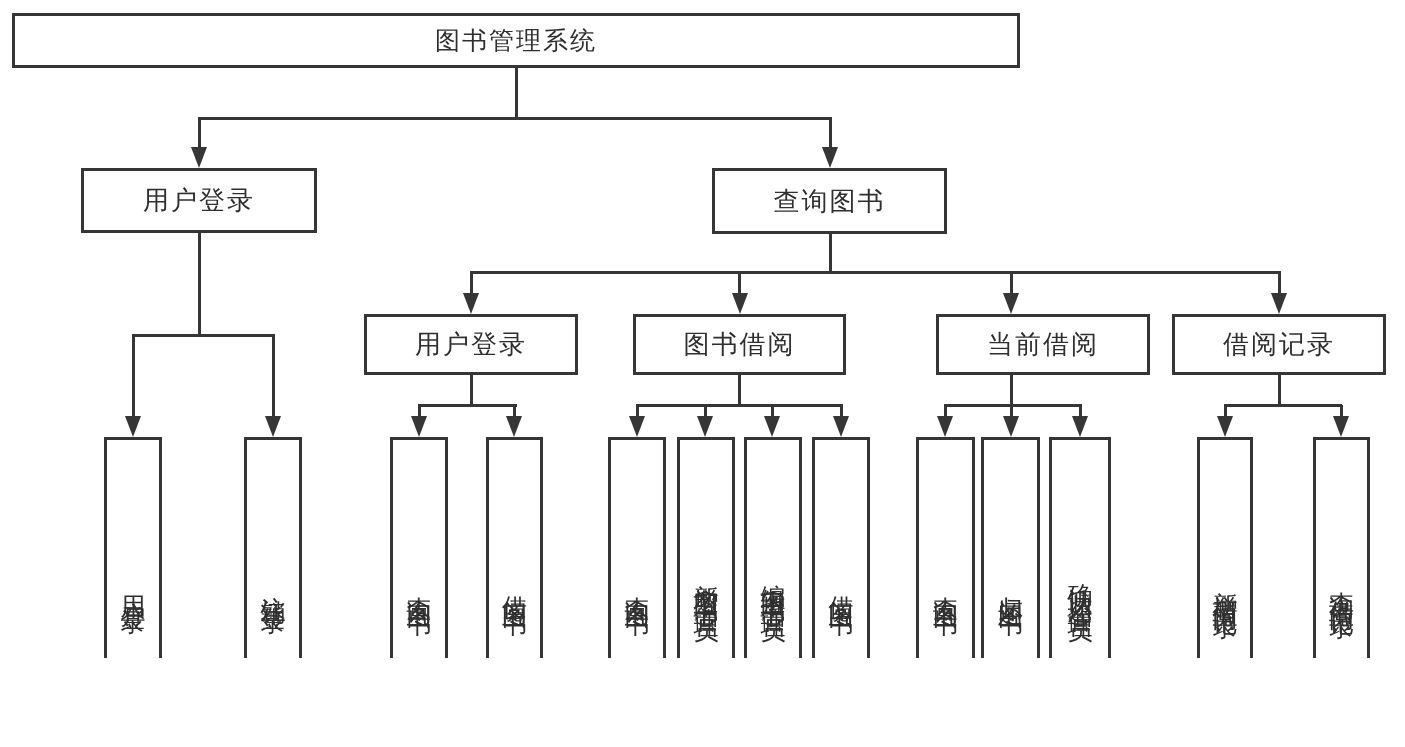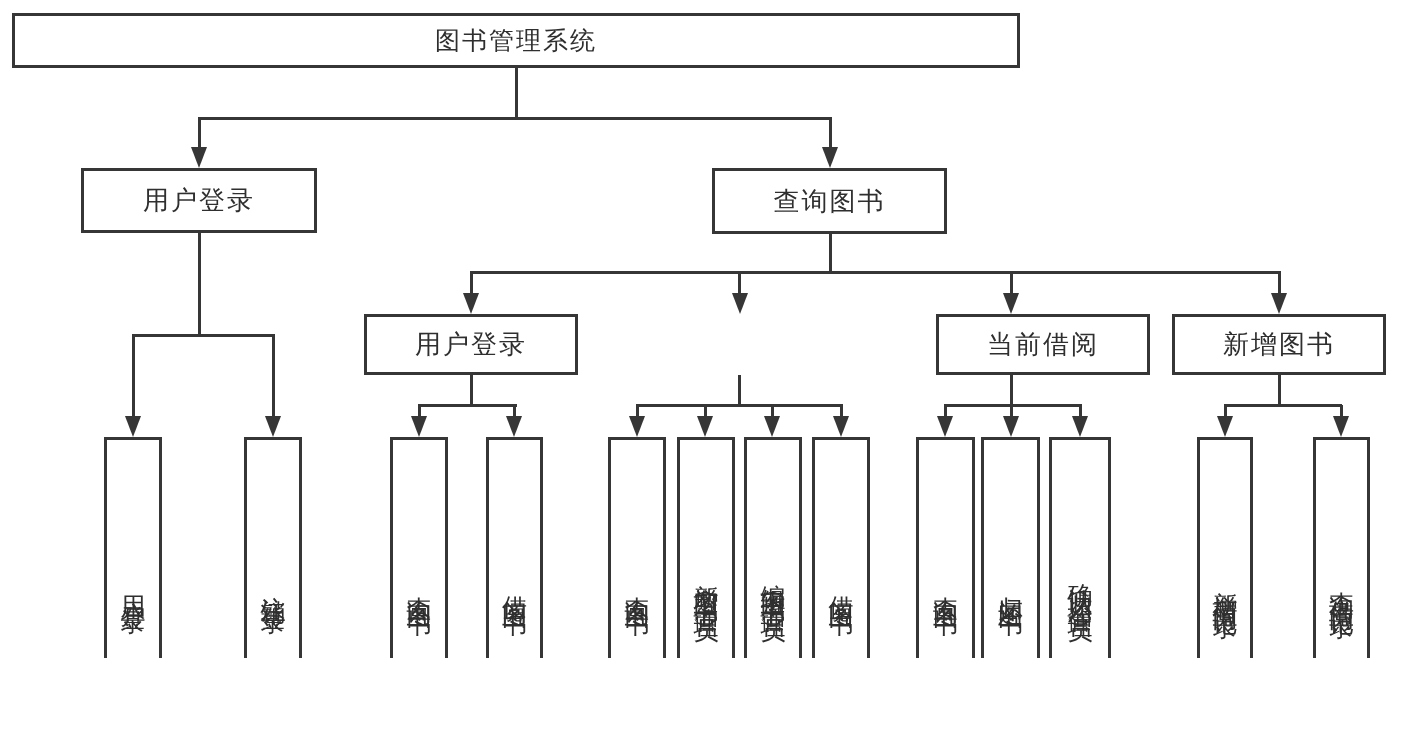--- a/index.html
+++ b/index.html
@@ -111,25 +111,28 @@
   <div class="vline" style="left:738px;top:272px;height:22px"></div>
   <div class="arrow" style="left:731.5px;top:293px"></div>
   <div class="vline" style="left:1009.5px;top:272px;height:22px"></div>
   <div class="arrow" style="left:1003px;top:293px"></div>
   <div class="vline" style="left:1277.5px;top:272px;height:22px"></div>
   <div class="arrow" style="left:1271px;top:293px"></div>
 
   <div class="box" style="left:364px;top:314px;width:214px;height:61px">
     <span class="hlabel">用户登录</span>
   </div>
+  <div class="box" style="left:633px;top:314px;width:213px;height:61px">
+    <span class="hlabel">图书借阅</span>
+  </div>
   <div class="box" style="left:936px;top:314px;width:214px;height:61px">
     <span class="hlabel">当前借阅</span>
   </div>
   <div class="box" style="left:1172px;top:314px;width:214px;height:61px">
-    <span class="hlabel">新增图书</span>
+    <span class="hlabel">借阅记录</span>
   </div>
 
   <div class="vline" style="left:469.5px;top:375px;height:32px"></div>
   <div class="hline" style="left:417.5px;top:404px;width:99px"></div>
   <div class="vline" style="left:417.5px;top:405px;height:12px"></div>
   <div class="arrow" style="left:411px;top:416px"></div>
   <div class="vline" style="left:512.5px;top:405px;height:12px"></div>
   <div class="arrow" style="left:506px;top:416px"></div>
 
   <div class="vline" style="left:738px;top:375px;height:32px"></div>

